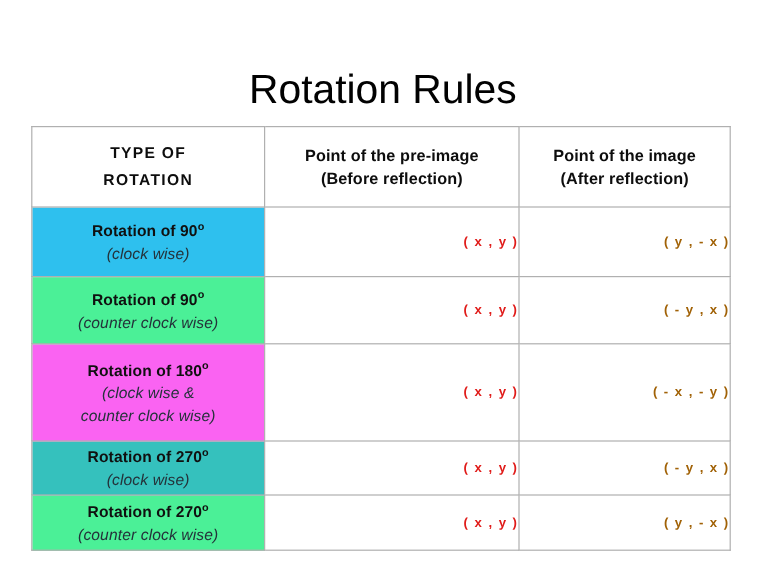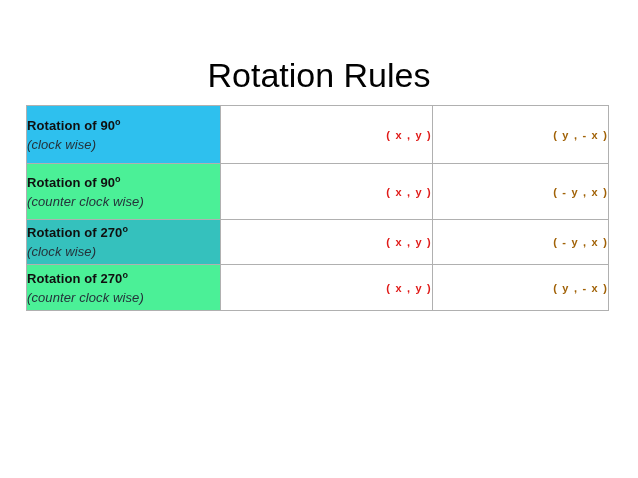--- a/index.html
+++ b/index.html
@@ -78,21 +78,21 @@
   .hdr-pre  { background: #f95ff0; }
   .hdr-post { background: #fbf9a8; }
   .hdr-line { display: block; }
 
   
   .lbl {
     padding: 5px 0 5px 9px;
     font-size: 13px;
     line-height: 19px;
     color: #1b1b1b;
-    text-align: left;
+    text-align: center;
   }
   .lbl .l-main {
     display: block;
     font-weight: bold;
     color: #101010;
     letter-spacing: 0.1px;
   }
   .lbl .l-sub {
     display: block;
     font-weight: normal;
@@ -133,39 +133,62 @@
   <div class="page-title">Rotation Rules</div>
 
   <table class="rules-table">
     <colgroup>
       <col class="col-type">
         <col class="col-pre">
         <col class="col-post">
     </colgroup>
     <tbody>
 
+      <tr>
+        <td class="hdr hdr-type">
+          <span class="hdr-line">TYPE OF</span>
+          <span class="hdr-line">ROTATION</span>
+        </td>
+        <td class="hdr hdr-pre">
+          <span class="hdr-line">Point of the pre-image</span>
+          <span class="hdr-line">(Before reflection)</span>
+        </td>
+        <td class="hdr hdr-post">
+          <span class="hdr-line">Point of the image</span>
+          <span class="hdr-line">(After reflection)</span>
+        </td>
+      </tr>
 
       <tr class="r-h1">
         <td class="lbl bg-cyan">
           <span class="l-main"><span>Rotation of 90</span><span class="sup">o</span></span>
           <span class="l-sub">(clock wise)</span>
         </td>
         <td class="formula f-pre">( x , y )</td>
         <td class="formula f-post">( y , - x )</td>
       </tr>
 
       <tr class="r-h2">
         <td class="lbl bg-green">
           <span class="l-main"><span>Rotation of 90</span><span class="sup">o</span></span>
           <span class="l-sub">(counter clock wise)</span>
         </td>
         <td class="formula f-pre">( x , y )</td>
         <td class="formula f-post">( - y , x )</td>
       </tr>
 
+      <tr class="r-h3">
+        <td class="lbl bg-pink">
+          <span class="l-main"><span>Rotation of 180</span><span class="sup">o</span></span>
+          <span class="l-sub">(clock wise &amp;</span>
+          <span class="l-sub">counter clock wise)</span>
+        </td>
+        <td class="formula f-pre">( x , y )</td>
+        <td class="formula f-post">( - x , - y )</td>
+      </tr>
 
       <tr class="r-h4">
         <td class="lbl bg-teal">
           <span class="l-main"><span>Rotation of 270</span><span class="sup">o</span></span>
           <span class="l-sub">(clock wise)</span>
         </td>
         <td class="formula f-pre">( x , y )</td>
         <td class="formula f-post">( - y ,  x )</td>
       </tr>
 

